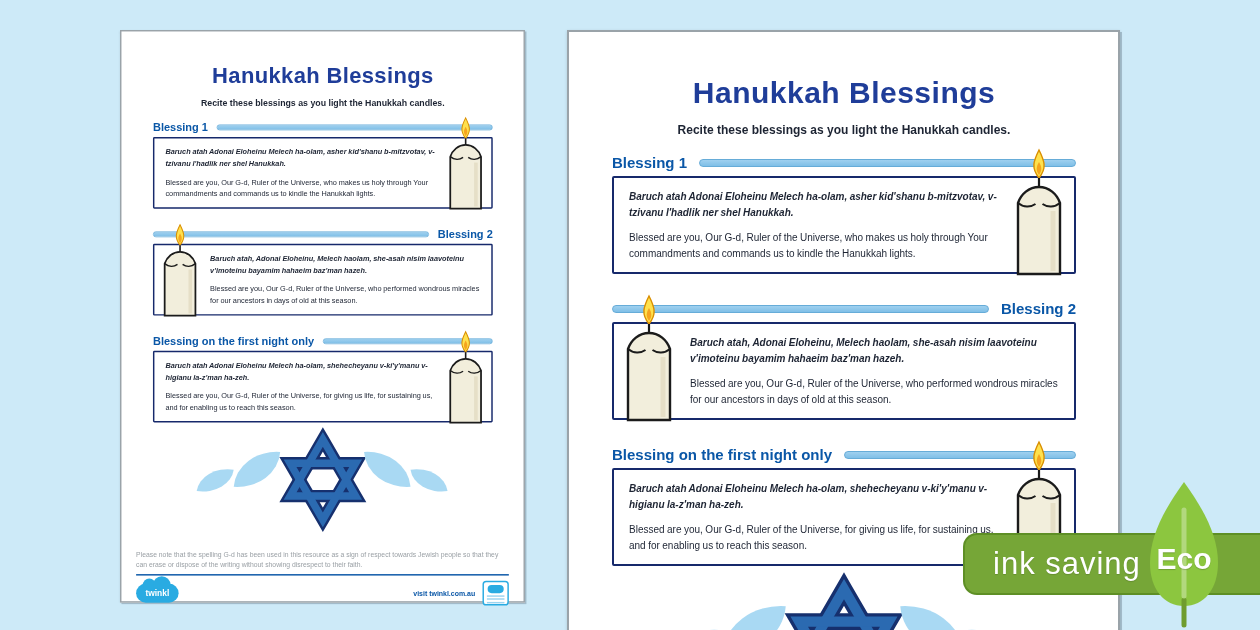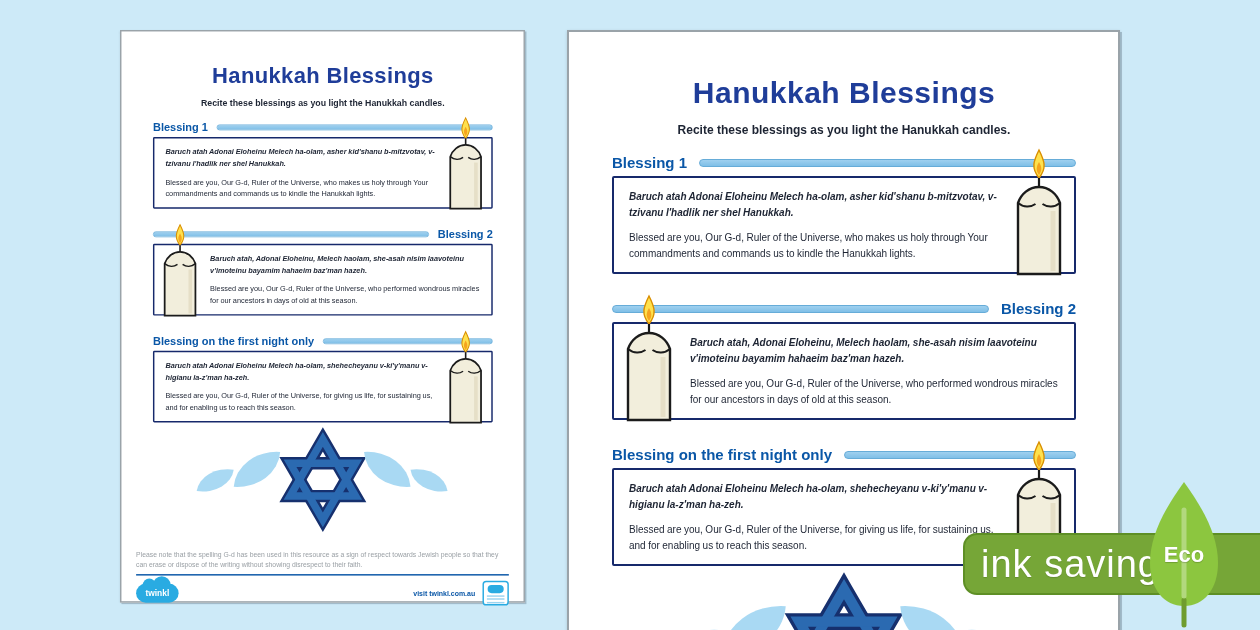--- a/index.html
+++ b/index.html
@@ -82,25 +82,25 @@
                 display:flex; flex-direction:column; align-items:center; padding-top:4px; }
   .mini-badge .mb-cloud { width:22px; height:11px; background:#29abe2; border-radius:6px; }
   .mini-badge .mb-line  { width:24px; height:2px; background:#9bd4f0; margin-top:2.5px; }
 
   
   .eco-bar {
     position:absolute; left:963px; top:533px; width:297px; height:62px; z-index:10;
     background:#76a637; border:2px solid #5e8f25; border-right:none;
     border-radius:14px 0 0 14px; display:flex; align-items:center;
   }
-  .eco-bar span { color:#ffffff; font-size:38px; padding-left:16px; letter-spacing:1px;
+  .eco-bar span { color:#ffffff; font-size:31px; padding-left:28px; letter-spacing:1px;
                   text-shadow:0 1px 1px rgba(0,0,0,0.15); }
   .eco-leaf { position:absolute; left:1144px; top:478px; width:80px; height:150px; z-index:11; }
   .eco-text { position:absolute; left:1144px; top:542px; width:80px; z-index:12;
-              text-align:center; color:#fff; font-size:22px; font-weight:bold;
+              text-align:center; color:#fff; font-size:30px; font-weight:bold;
               text-shadow:0 1px 1px rgba(0,0,0,0.2); }
 </style>
 </head>
 <body>
 
 <svg width="0" height="0" style="position:absolute">
   <defs>
     <g id="candle-def">
       <path d="M29 3 C23.5 14 21 21 29 31 C37 21 34.5 14 29 3 Z" fill="#ffe14d" stroke="#d98e00" stroke-width="1.4"></path>
       <path d="M29 15 C26.3 19.5 25.6 23.5 29 28 C32.4 23.5 31.7 19.5 29 15 Z" fill="#f5a41f"></path>

